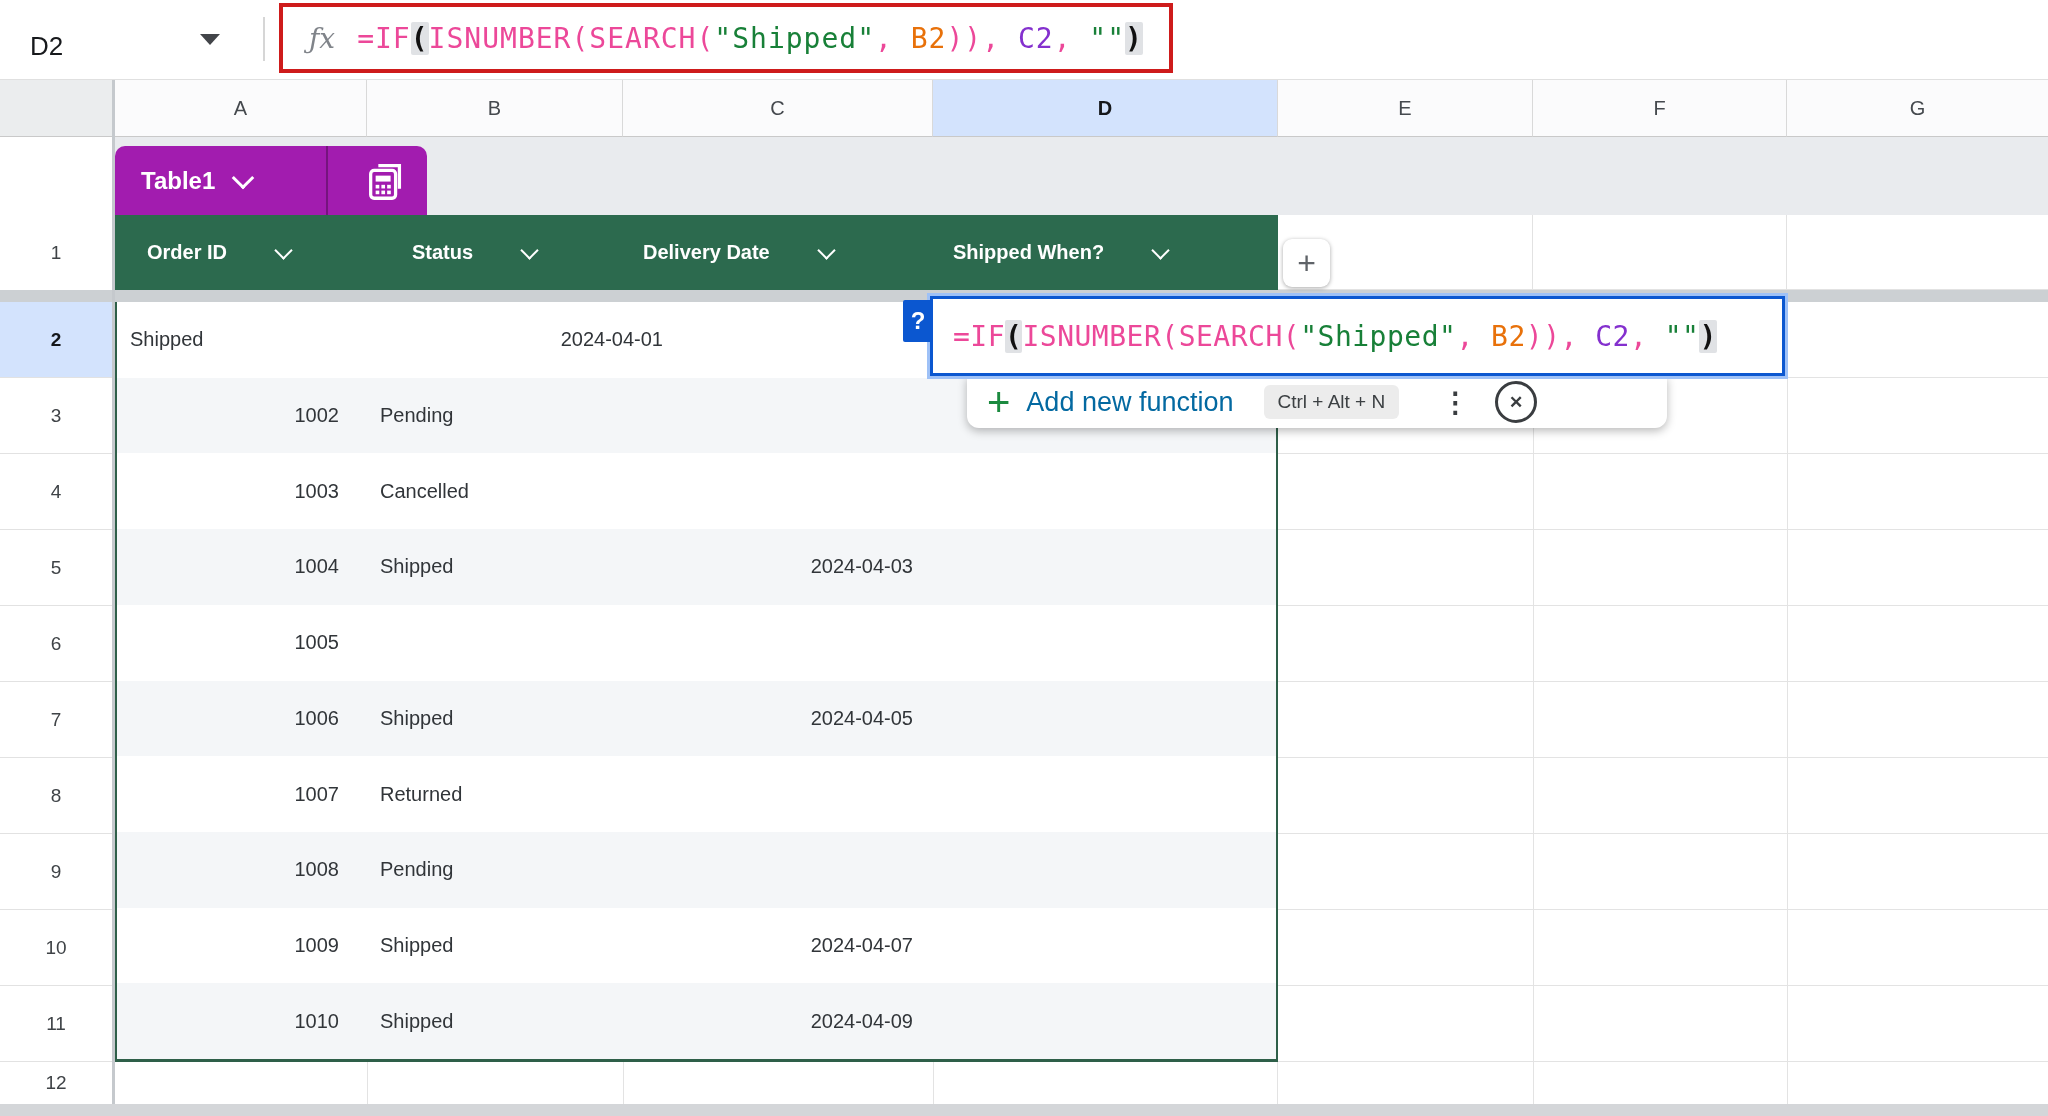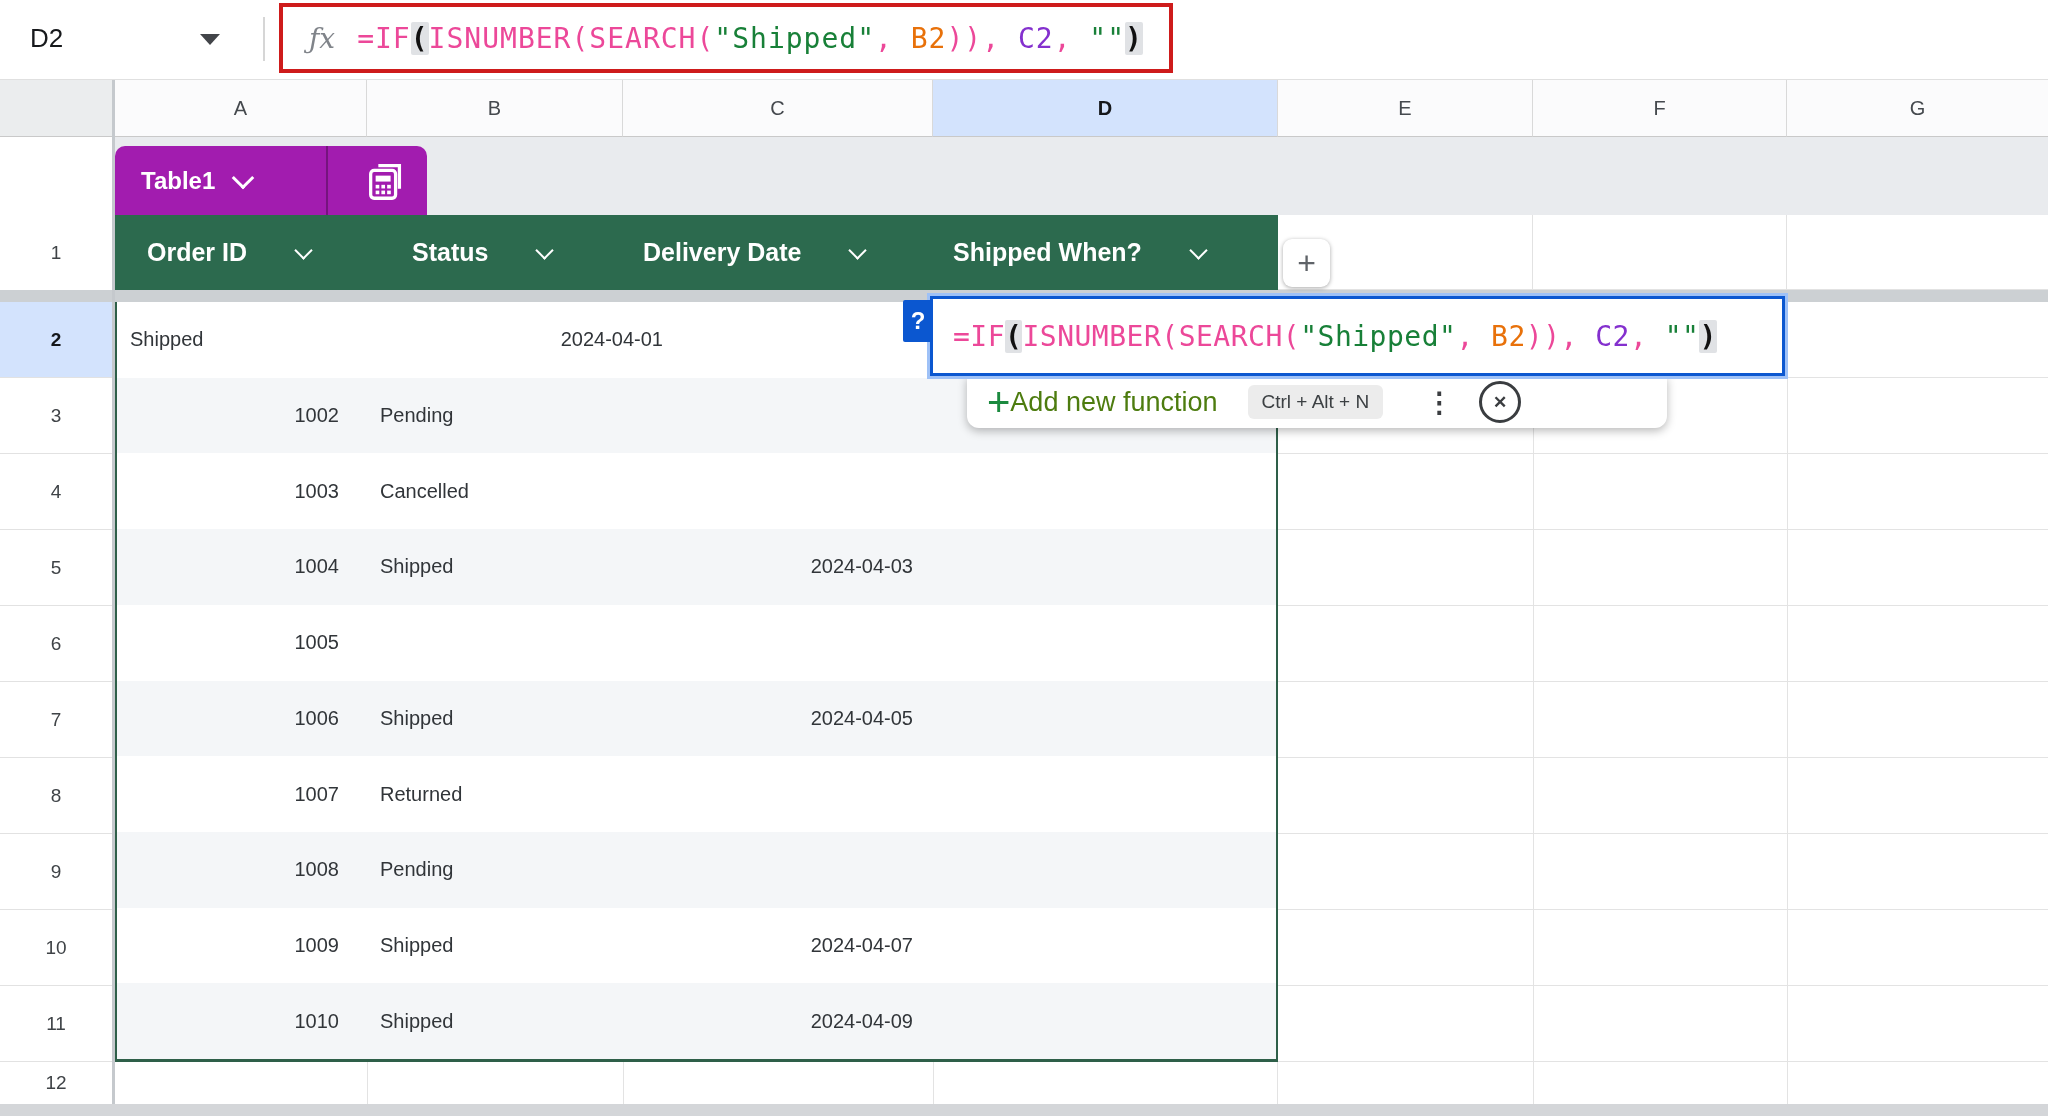--- a/index.html
+++ b/index.html
@@ -2,21 +2,21 @@
 <html><head>
 <meta charset="utf-8">
 <style>
   html,body{margin:0;padding:0;background:#fff;}
   #app{position:relative;width:2048px;height:1116px;background:#fff;overflow:hidden;
        font-family:"Liberation Sans",sans-serif;color:#1f1f1f;}
 
   
   .topbar{position:absolute;left:0;top:0;width:2048px;height:79px;background:#fff;
           border-bottom:1px solid #e0e0e0;}
-  .namebox{position:absolute;left:0;top:4px;width:262px;height:68px;display:flex;align-items:center;}
+  .namebox{position:absolute;left:0;top:12px;width:262px;height:68px;display:flex;align-items:center;}
   .namebox .val{margin-left:30px;font-size:26px;color:#17191c;}
   .nb-tri{position:absolute;left:200px;top:34px;width:0;height:0;
           border-left:10px solid transparent;border-right:10px solid transparent;
           border-top:11px solid #424549;}
   .nb-div{position:absolute;left:263px;top:17px;width:2px;height:44px;background:#d6d6d6;}
   .redbox{position:absolute;left:279px;top:3px;width:894px;height:70px;box-sizing:border-box;
           border:4px solid #ce1b1b;background:#fff;display:flex;align-items:center;z-index:60;}
   .fx{margin-left:26px;font-family:"DejaVu Serif",serif;font-style:italic;
       font-size:28px;color:#80848a;}
   .formula{margin-left:22px;font-family:"DejaVu Sans Mono",monospace;font-size:28px;
@@ -50,21 +50,21 @@
   .chip-div{position:absolute;left:211px;top:0;width:2px;height:69px;background:rgba(0,0,0,0.28);}
   .chip-ico{position:absolute;left:230px;top:0;width:82px;height:69px;display:flex;
             align-items:center;justify-content:center;}
 
   
   .r1rail{position:absolute;left:0;top:215px;width:112px;height:75px;background:#fff;
           display:flex;align-items:center;justify-content:center;font-size:19px;color:#3f4347;}
   .thead{position:absolute;left:115px;top:215px;width:1163px;height:75px;background:#2c6a4e;
          display:flex;}
   .thcell{height:75px;display:flex;align-items:center;box-sizing:border-box;color:#fff;}
-  .thcell .lbl{font-size:25px;font-weight:700;color:#fff;}
+  .thcell .lbl{font-size:20px;font-weight:700;color:#fff;}
   .thchev{width:11px;height:11px;border-right:2.5px solid #fff;border-bottom:2.5px solid #fff;
           transform:rotate(45deg);margin-left:50px;margin-top:-5px;}
   .thcell:nth-child(1){width:252px;padding-left:32px;}
   .thcell:nth-child(2){width:256px;padding-left:45px;}
   .thcell:nth-child(3){width:310px;padding-left:20px;}
   .thcell:nth-child(4){width:345px;padding-left:20px;}
   .r1cell{position:absolute;top:215px;height:75px;background:#fff;box-sizing:border-box;
           border-right:1px solid #e2e2e2;border-bottom:1px solid #e2e2e2;}
   .addcol{position:absolute;left:1283px;top:239px;width:47px;height:48px;background:#fff;
           border-radius:9px;box-shadow:0 1px 4px rgba(0,0,0,0.35);display:flex;align-items:center;
@@ -107,21 +107,21 @@
           background:#fff;border:3px solid #0b57d0;box-shadow:0 0 0 3px #9ec1f7;
           display:flex;align-items:center;z-index:40;}
   .editor .formula{margin-left:20px;font-size:28px;letter-spacing:0.5px;}
   .badge{position:absolute;left:903px;top:300px;width:30px;height:42px;background:#0b57d0;
          color:#fff;font-size:24px;font-weight:700;display:flex;align-items:center;
          justify-content:center;border-radius:2px;z-index:41;}
   .popup{position:absolute;left:967px;top:376px;width:700px;height:52px;background:#fff;
          border-radius:0 0 12px 12px;box-shadow:0 3px 10px rgba(0,0,0,0.28);display:flex;
          align-items:center;z-index:39;}
   .plus{margin-left:20px;font-size:40px;color:#1b8a3f;line-height:1;font-weight:400;}
-  .addfn{font-size:27px;color:#4d7c0f;font-weight:500;}
+  .addfn{margin-left:16px;font-size:27px;color:#0369a1;font-weight:500;}
   .pill{margin-left:30px;background:#ececec;border-radius:6px;padding:6px 14px;
         font-size:19px;color:#3c4043;}
   .kebab{margin-left:42px;font-size:28px;font-weight:700;color:#3a3d40;}
   .closec{margin-left:26px;width:36px;height:36px;border:3px solid #3a3d40;border-radius:50%;
           display:flex;align-items:center;justify-content:center;font-size:17px;font-weight:700;
           color:#3a3d40;}
 </style>
 </head>
 <body>
 

